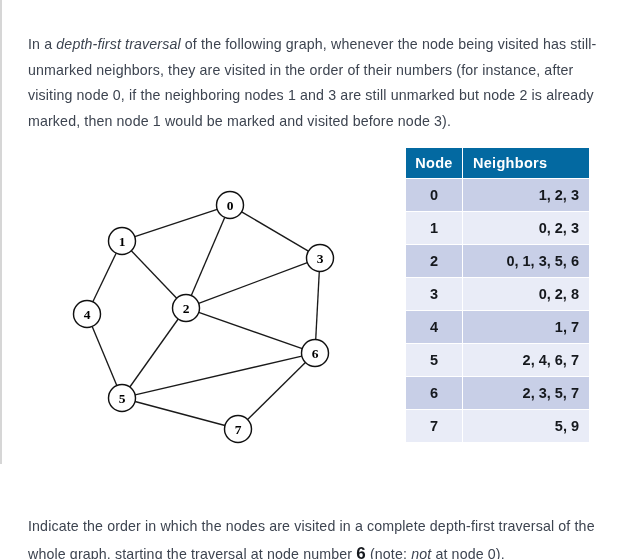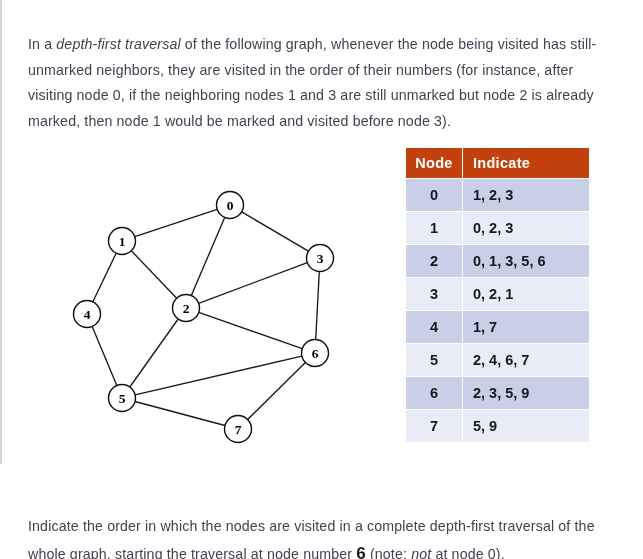--- a/index.html
+++ b/index.html
@@ -90,41 +90,41 @@
   .nbr-table {
     position: absolute;
     left: 403px;
     top: 147px;
     width: 185px;
     border-collapse: separate;
     border-spacing: 1px 1px;
     font-size: 14px;
   }
   .nbr-table th {
-    background: #c2410c;
+    background: #0369a1;
     color: #ffffff;
     font-weight: bold;
     font-size: 14.5px;
     height: 30px;
     padding: 0 10px;
     text-align: left;
     letter-spacing: 0.02em;
   }
   .nbr-table th.col-node {
     width: 44px;
     text-align: center;
     padding: 0 6px;
   }
   .nbr-table td {
     height: 32px;
     padding: 0 10px;
     color: #15181d;
     font-weight: bold;
     font-size: 14.5px;
-    text-align: left;
+    text-align: right;
     white-space: nowrap;
   }
   .nbr-table td.cell-node {
     text-align: center;
     width: 44px;
     padding: 0 6px;
   }
   .nbr-table tr.row-shade td {
     background: #c8cfe7;
   }
@@ -190,51 +190,51 @@
             <text x="186" y="251.5" class="graph-node-label">7</text>
           </g>
         </g>
     </svg>
   </div>
 
   <table class="nbr-table">
     <thead>
       <tr>
         <th class="col-node">Node</th>
-        <th class="col-nbrs">Indicate</th>
+        <th class="col-nbrs">Neighbors</th>
       </tr>
     </thead>
     <tbody id="table-body">
         <tr class="row-shade">
           <td class="cell-node">0</td>
           <td class="cell-nbrs">1, 2, 3</td>
         </tr>
         <tr class="row-plain">
           <td class="cell-node">1</td>
           <td class="cell-nbrs">0, 2, 3</td>
         </tr>
         <tr class="row-shade">
           <td class="cell-node">2</td>
           <td class="cell-nbrs">0, 1, 3, 5, 6</td>
         </tr>
         <tr class="row-plain">
           <td class="cell-node">3</td>
-          <td class="cell-nbrs">0, 2, 1</td>
+          <td class="cell-nbrs">0, 2, 8</td>
         </tr>
         <tr class="row-shade">
           <td class="cell-node">4</td>
           <td class="cell-nbrs">1, 7</td>
         </tr>
         <tr class="row-plain">
           <td class="cell-node">5</td>
           <td class="cell-nbrs">2, 4, 6, 7</td>
         </tr>
         <tr class="row-shade">
           <td class="cell-node">6</td>
-          <td class="cell-nbrs">2, 3, 5, 9</td>
+          <td class="cell-nbrs">2, 3, 5, 7</td>
         </tr>
         <tr class="row-plain">
           <td class="cell-node">7</td>
           <td class="cell-nbrs">5, 9</td>
         </tr>
       </tbody>
   </table>
 
   <p class="prompt-bottom"><span>Indicate the order in which the nodes are visited in a complete depth-first traversal of the whole graph, starting the traversal at node number </span><span class="start-node">6</span><span> (note: </span><em>not</em><span> at node 0).</span></p>
 

